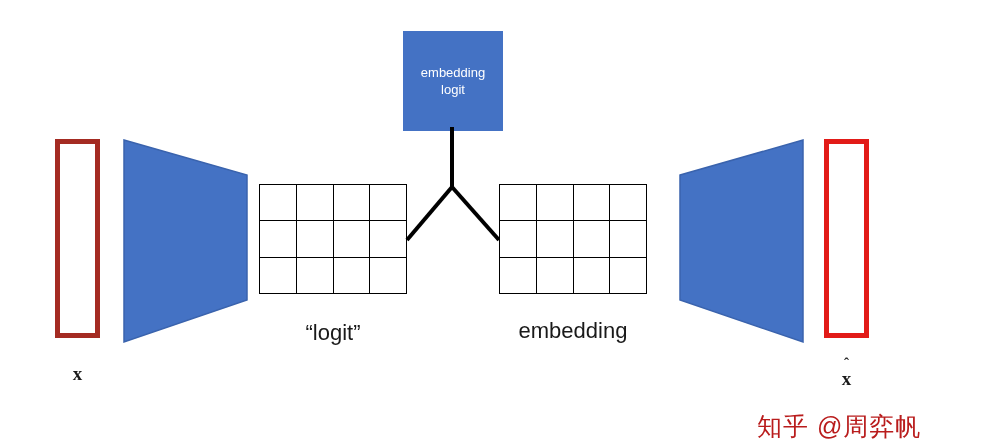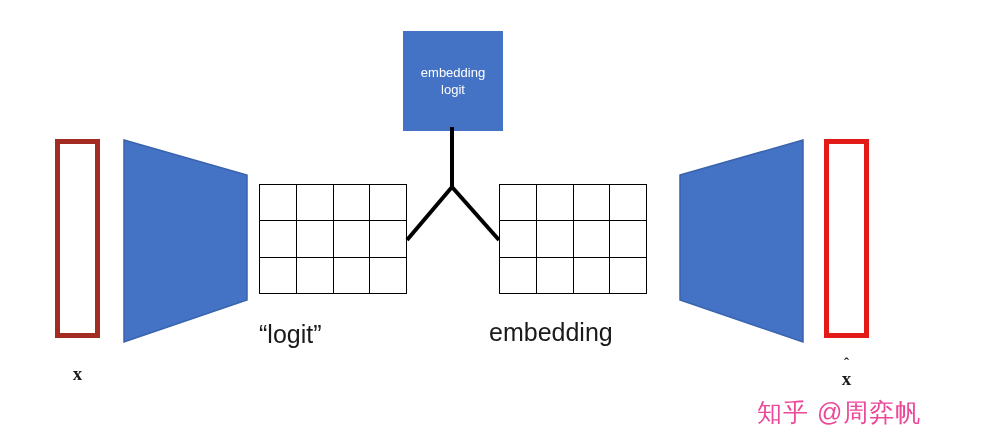--- a/index.html
+++ b/index.html
@@ -102,34 +102,35 @@
   .grid .cell { background: #ffffff; }
   #logit-grid     { left: 259px; top: 184px; width: 148px; height: 110px;
                     grid-template-columns: repeat(4, 1fr);
                     grid-template-rows: repeat(3, 1fr); }
   #embedding-grid { left: 499px; top: 184px; width: 148px; height: 110px;
                     grid-template-columns: repeat(4, 1fr);
                     grid-template-rows: repeat(3, 1fr); }
 
   
   .grid-caption {
-    font-size: 25px;
+    font-size: 22px;
     color: #1a1a1a;
+    text-align: center;
     white-space: nowrap;
   }
   #logit-caption     { left: 259px; top: 320px; width: 148px; }
   #embedding-caption { left: 489px; top: 318px; width: 168px; }
 
   
   #y-connector { left: 390px; top: 125px; width: 130px; height: 130px; }
 
   
   #watermark {
-    left: 757px; top: 396px;
-    color: #ec4899;
+    left: 757px; top: 410px;
+    color: #b91c1c;
     font-size: 25px;
     letter-spacing: 1px;
     white-space: nowrap;
     user-select: none;
   }
 </style>
 </head>
 <body>
 
 <div id="canvas">

